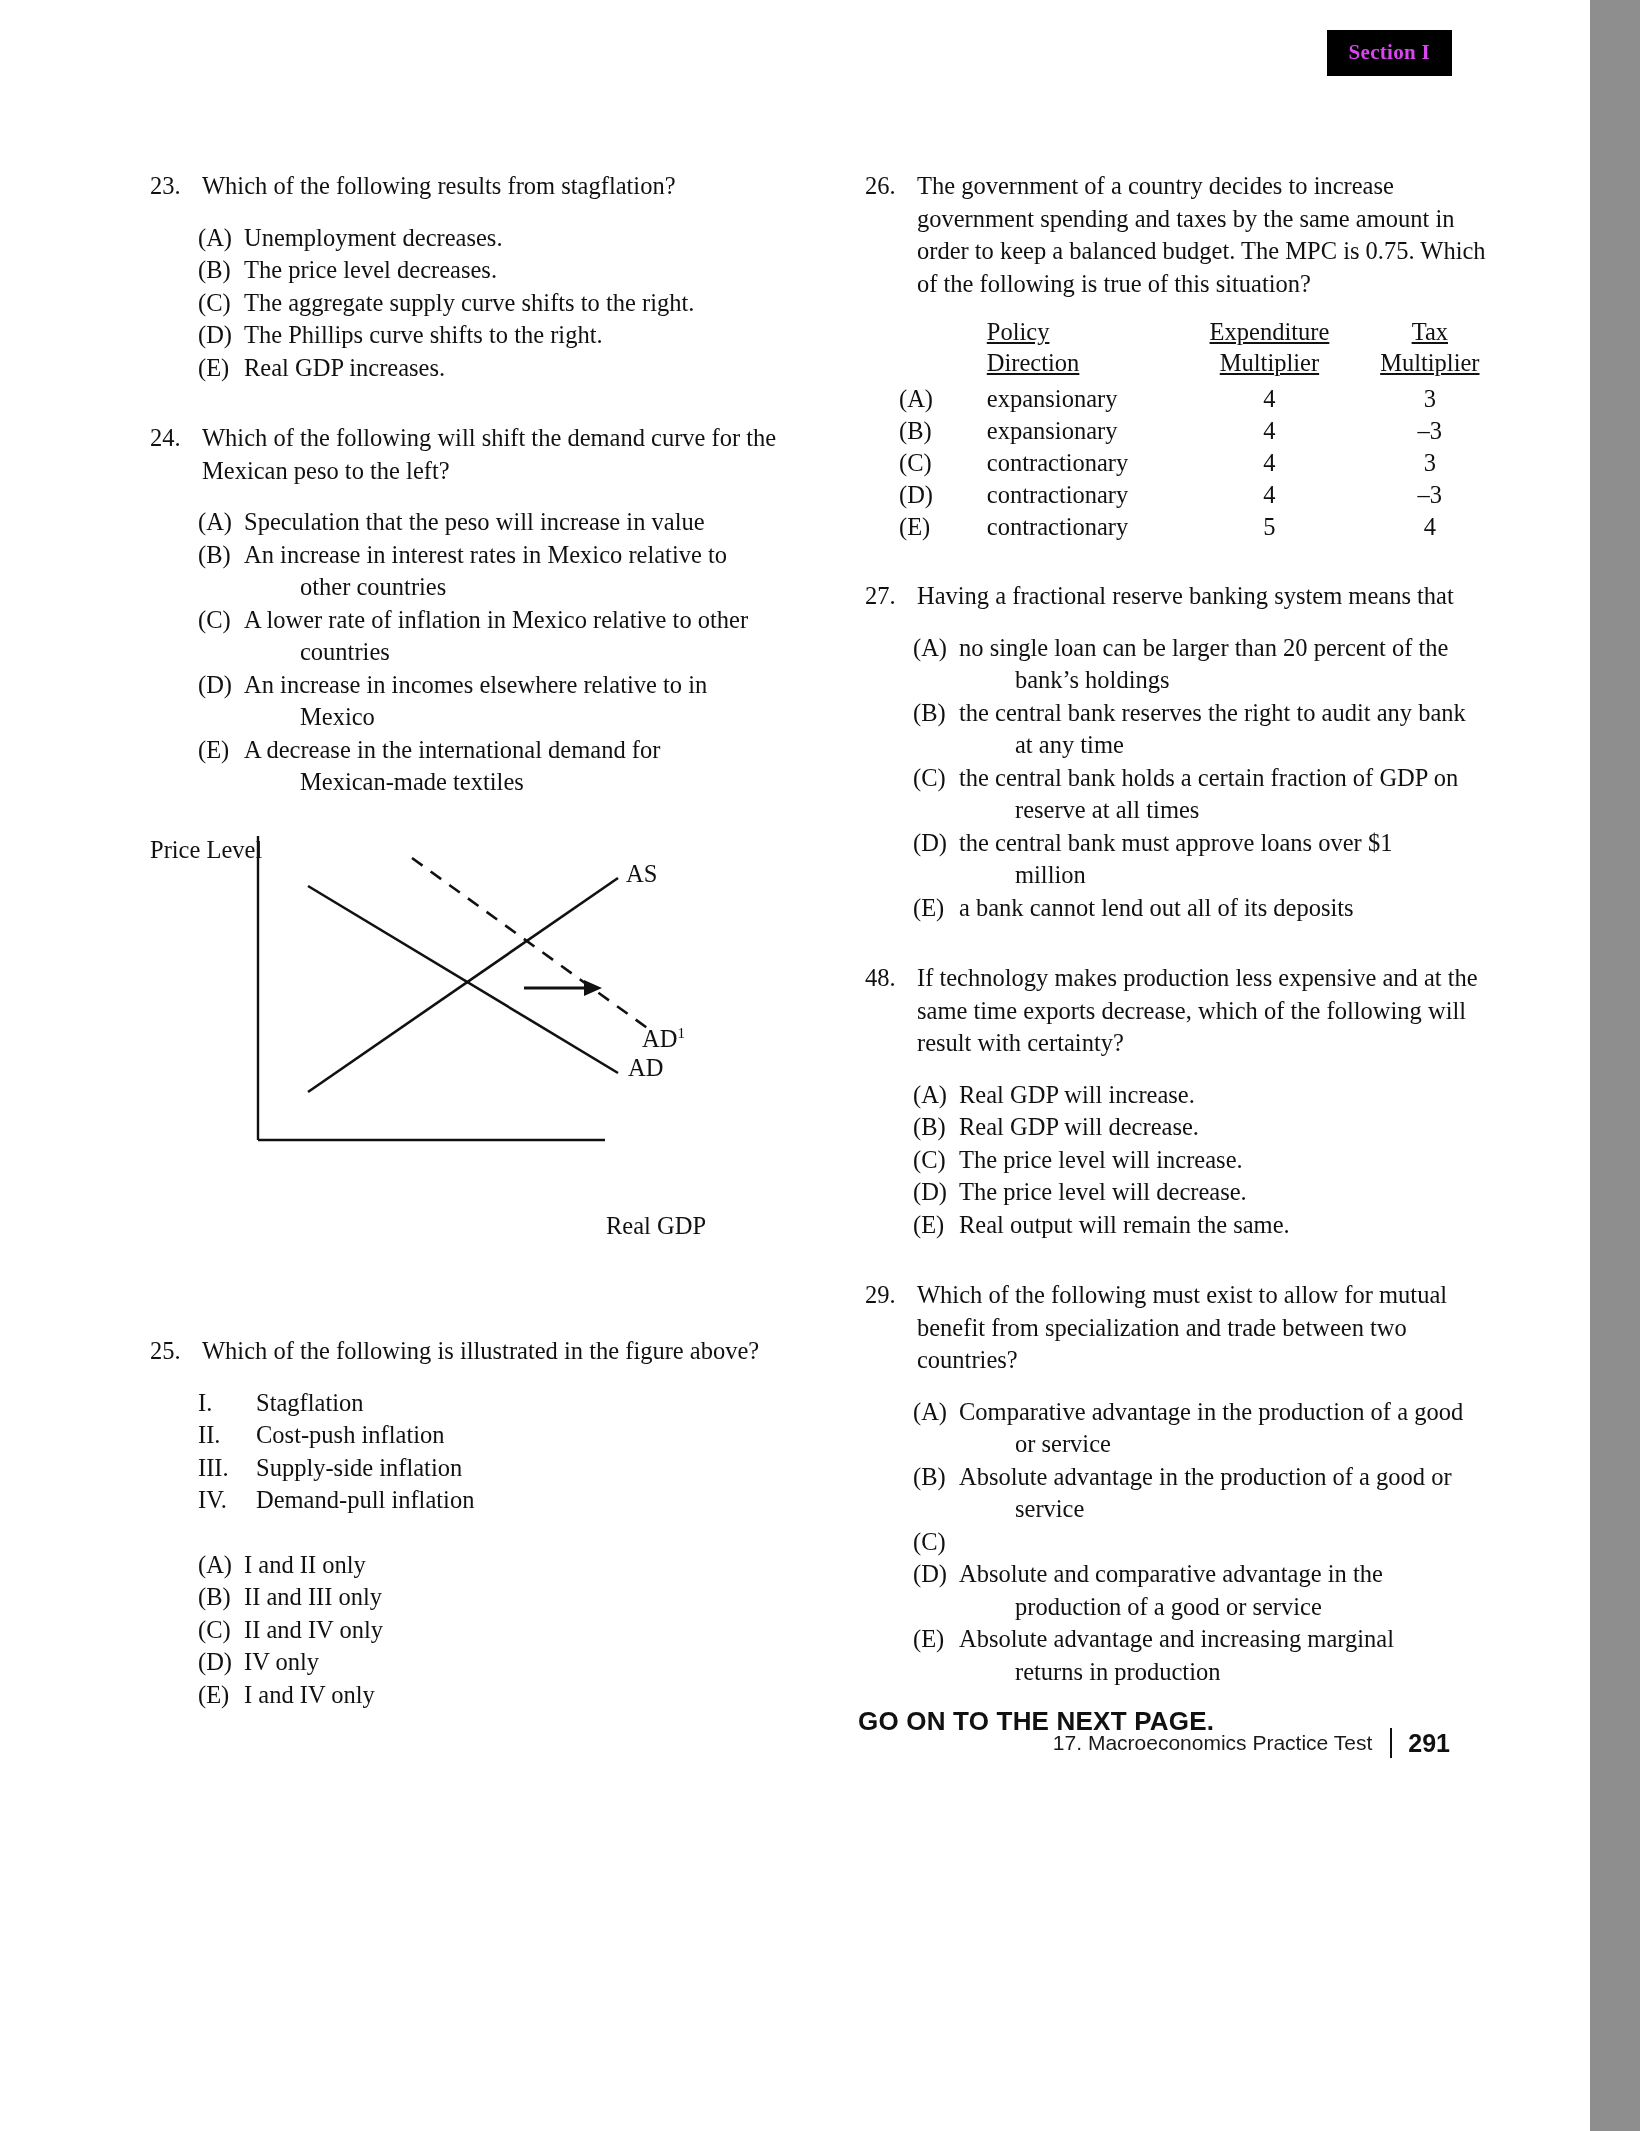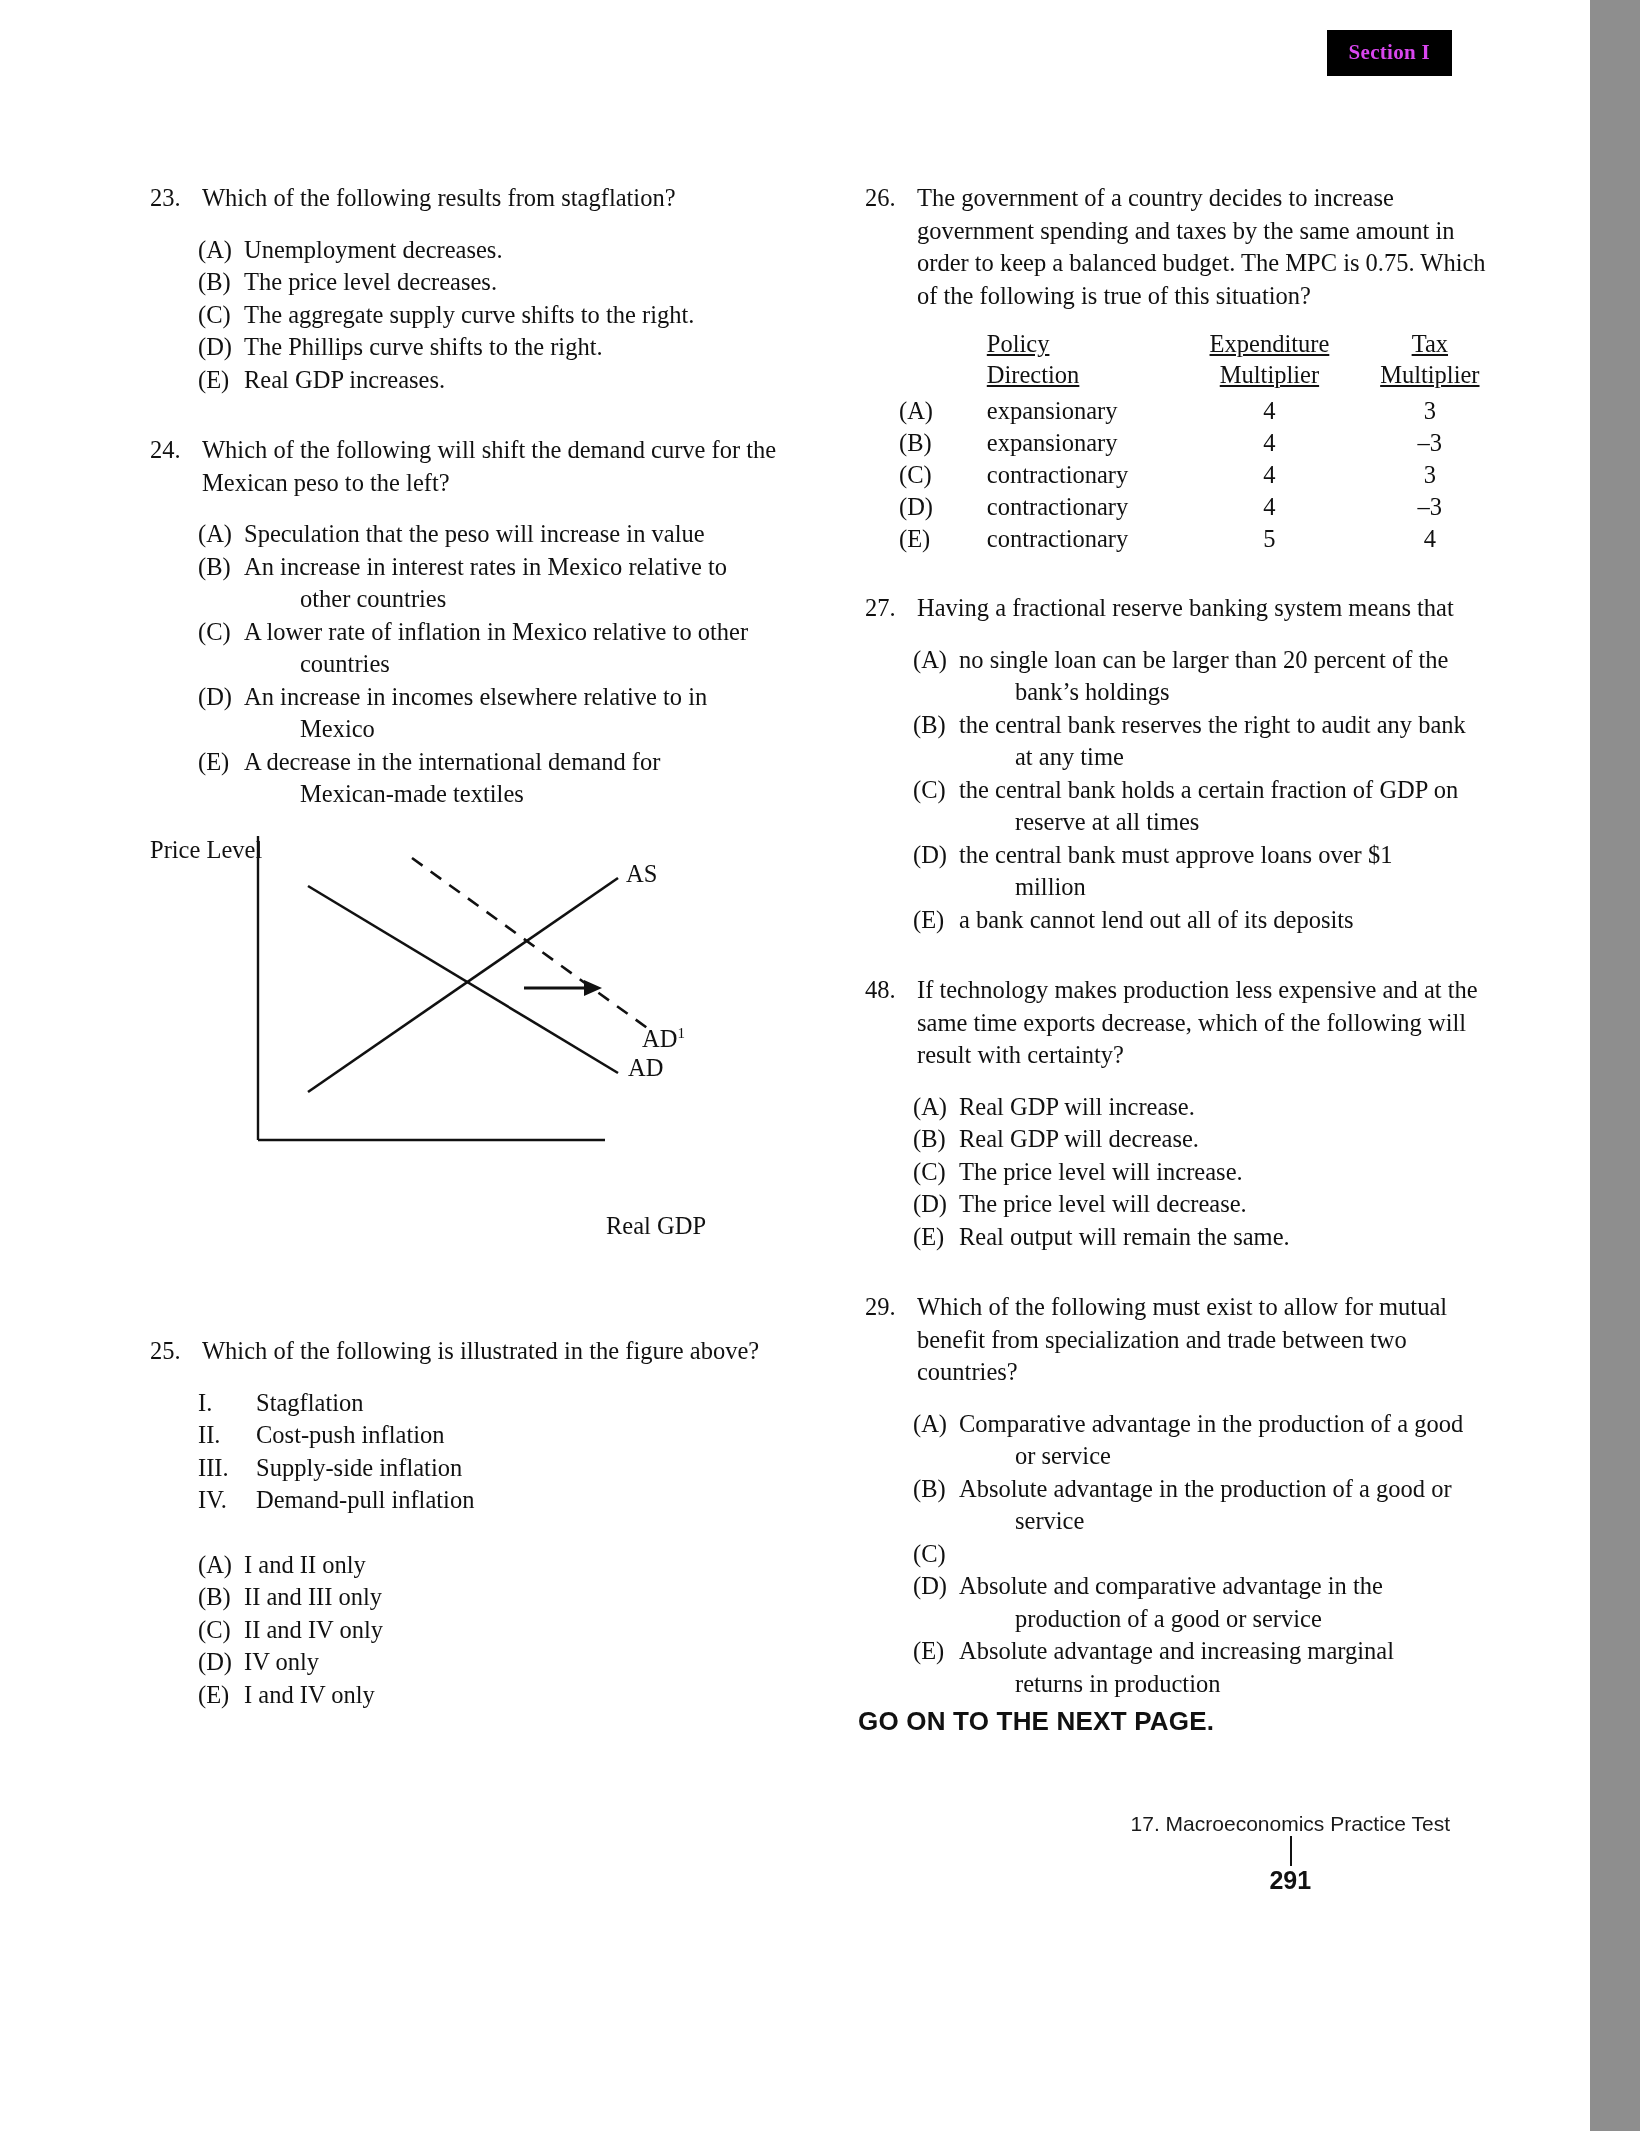--- a/index.html
+++ b/index.html
@@ -24,21 +24,21 @@
     position:absolute; top:30px; right:138px;
     background:#000000; color:#d946ef;
     font-weight:bold; font-size:21px;
     letter-spacing:.3px;
     padding:10px 22px 11px 22px;
     font-family:"Liberation Serif", serif;
     white-space:nowrap;
   }
   
   .col{
-    position:absolute; top:182px;
+    position:absolute; top:170px;
     font-size:24.5px;
     line-height:32.5px;
   }
   .col-left{ left:150px; width:660px; }
   .col-right{ left:865px; width:640px; }
 
   .q{ margin-bottom:8px; position:relative; }
   .q-head{ display:flex; }
   .q-num{ width:52px; flex:none; text-align:left; }
   .q-text{ flex:1; }
@@ -97,25 +97,24 @@
   .lbl-ad{ left:478px; top:224px; }
 
   
   .go-on{
     position:absolute; left:858px; top:1706px;
     font-family:"Liberation Sans", sans-serif;
     font-weight:bold; font-size:26px;
     letter-spacing:.2px;
   }
   .footline{
-    position:absolute; right:140px; top:1812px;
+    position:absolute; right:140px; top:1728px;
     display:flex; align-items:center;
     font-family:"Liberation Sans", sans-serif;
     font-size:21px;
-    flex-direction:column;
   }
   .footline .chap{ color:#1a1a1a; }
   .footline .sep{
     display:inline-block; width:2px; height:30px;
     background:#111; margin:0 16px 0 18px;
   }
   .footline .pageno{ font-weight:bold; font-size:25px; }
 </style>
 </head>
 <body>

